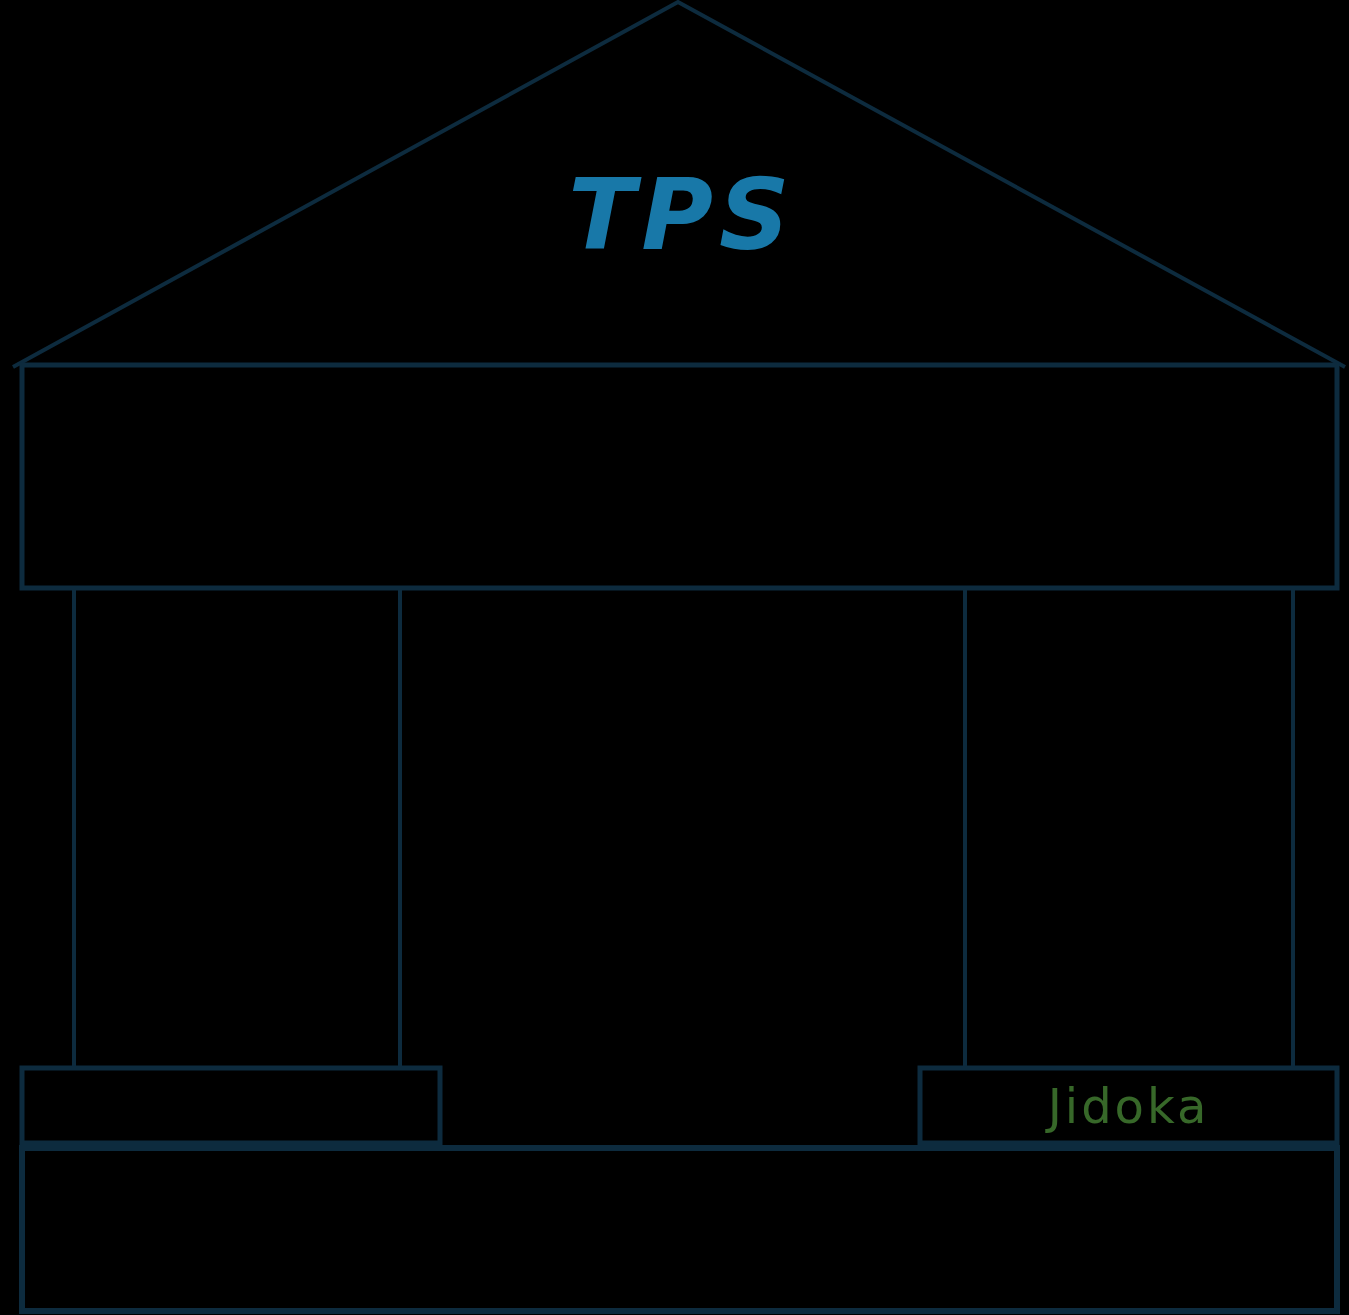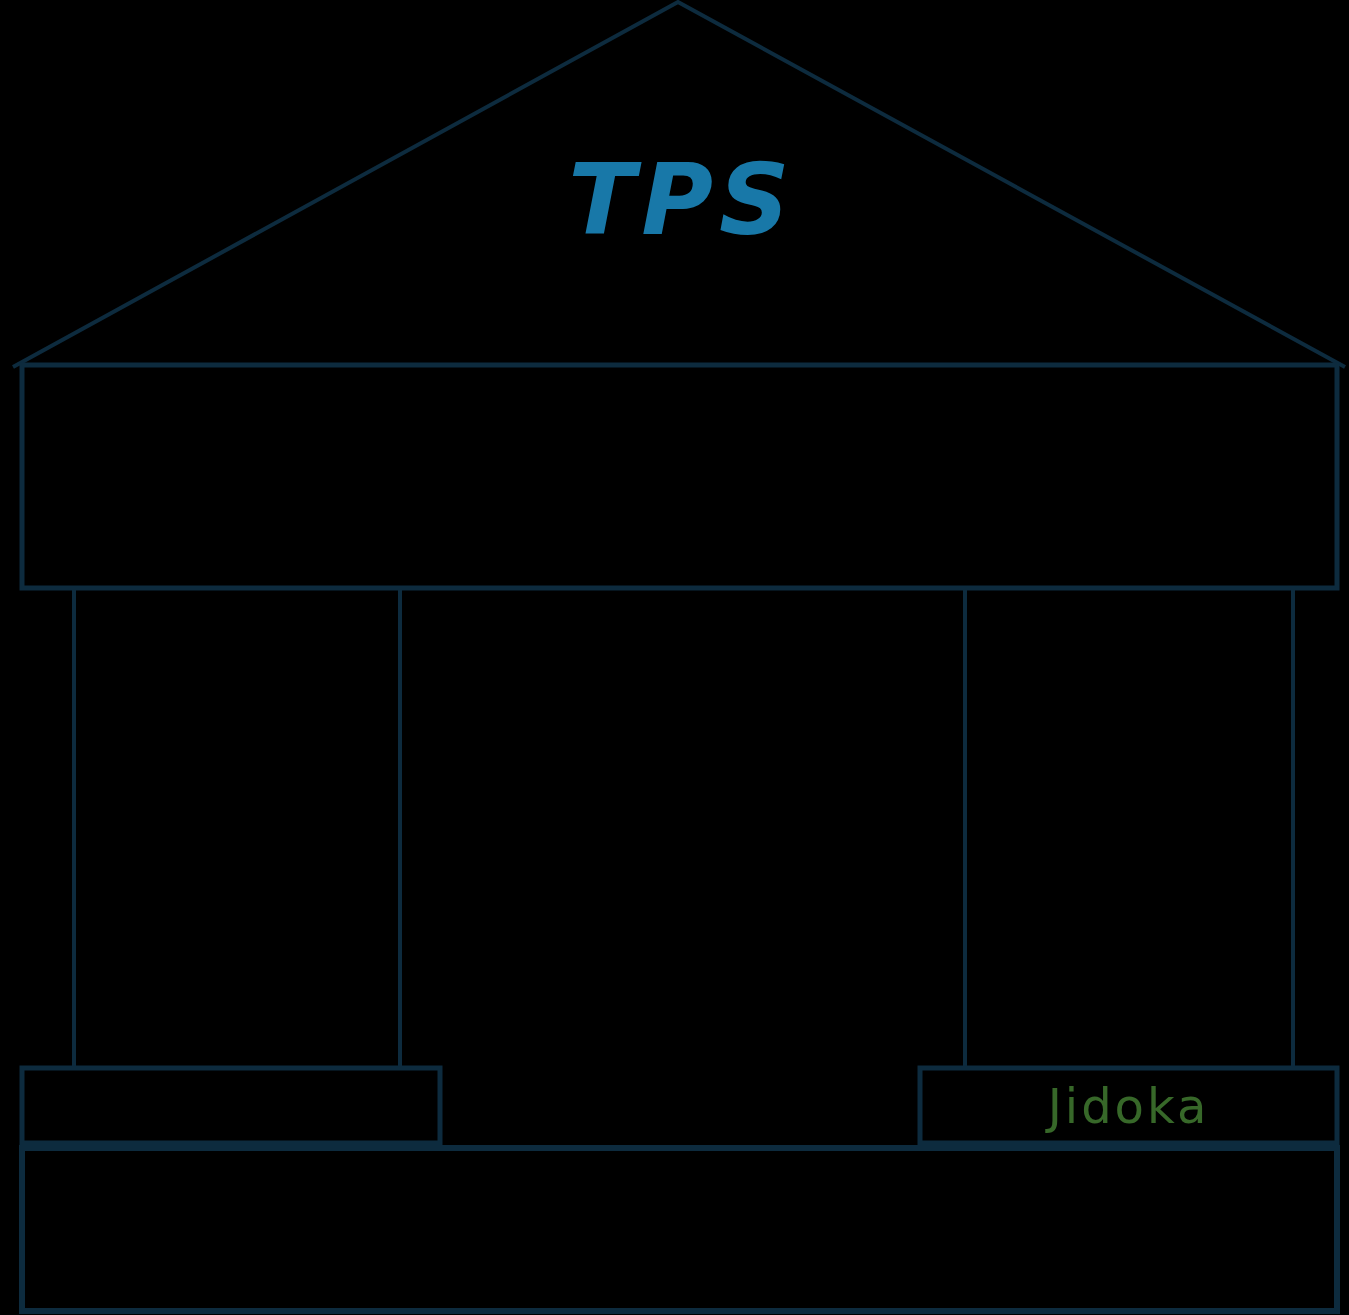--- a/index.html
+++ b/index.html
@@ -35,21 +35,21 @@
   }
   .label {
     position: absolute;
     display: flex;
     align-items: center;
     justify-content: center;
     white-space: nowrap;
   }
   .tps-title {
     left: 452px;
-    top: 140px;
+    top: 155px;
     width: 460px;
     height: 120px;
     font-size: 98px;
     font-style: italic;
     font-weight: bold;
     letter-spacing: 6px;
     color: var(--title);
   }
   .jit-label {
     left: 22px;

